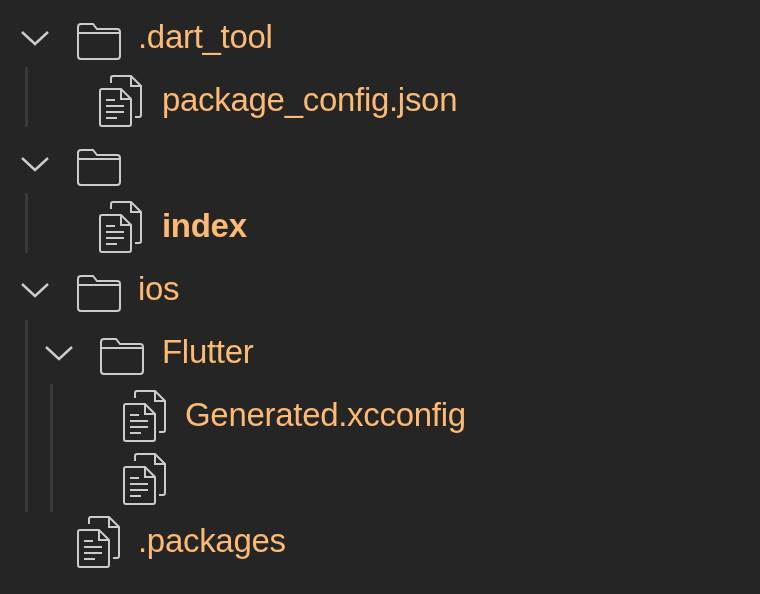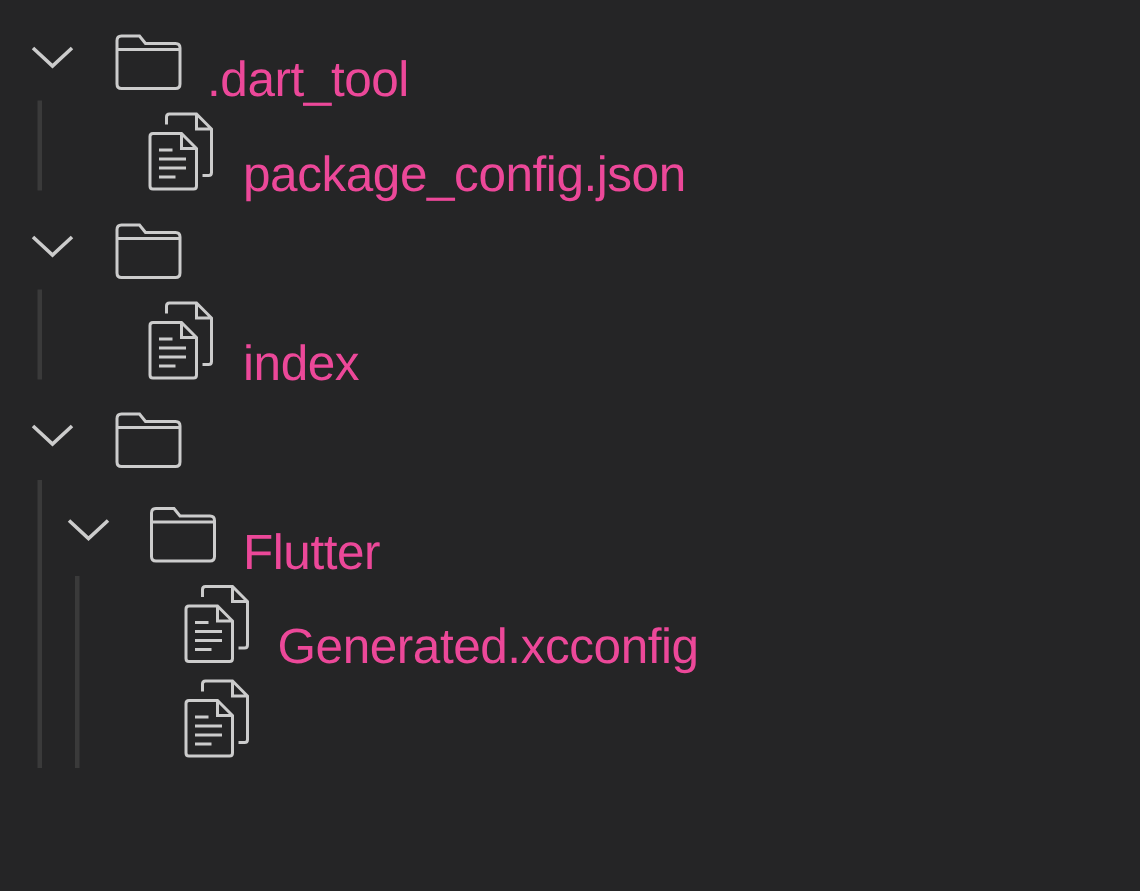--- a/index.html
+++ b/index.html
@@ -12,22 +12,22 @@
     position: relative;
   }
   .tree { position: absolute; left: 0; top: 0; width: 760px; height: 594px; }
   .row {
     position: absolute; left: 0; width: 760px; height: 63px;
     display: flex; align-items: center; cursor: pointer;
   }
   .chev { position: absolute; width: 30px; height: 20px; top: 23px; }
   .icon { position: absolute; top: 12px; width: 48px; height: 48px; }
   .label {
-    position: absolute; top: 16px; height: 63px; line-height: 63px;
-    font-size: 33px; color: #ec4899; white-space: nowrap; letter-spacing: -0.3px;
+    position: absolute; top: 0; height: 63px; line-height: 63px;
+    font-size: 33px; color: #fdba74; white-space: nowrap; letter-spacing: -0.3px;
   }
   .guide { position: absolute; width: 3px; background: #3a3a3a; }
 </style>
 </head>
 <body>
 
 <div class="tree">
 
   <div class="guide" style="left:25px; top:67px; height:60px;"></div>
   <div class="guide" style="left:25px; top:193px; height:60px;"></div>
@@ -61,30 +61,31 @@
         <path d="M3 6 Q3 3 6 3 H18 L22 8 H42 Q45 8 45 11 V35 Q45 38 42 38 H6 Q3 38 3 35 Z M3 12 H45" fill="none" stroke="#cccccc" stroke-width="2"></path>
       </svg>
   </div>
 
   <div class="row" style="top:194px;">
     <svg class="icon" style="left:97px; top:5px; height:56px;" viewBox="0 0 48 56">
         <path d="M14 10 V5 Q14 3 16 3 H34 L44 13 V42 Q44 44 42 44 H38 M34 3 V13 H44" fill="none" stroke="#cccccc" stroke-width="2"></path>
         <path d="M3 18 Q3 16 5 16 H24 L34 26 V51 Q34 53 32 53 H5 Q3 53 3 51 Z M24 16 V26 H34" fill="none" stroke="#cccccc" stroke-width="2"></path>
         <path d="M9 27 H18 M9 33 H27 M9 39 H27 M9 45 H20" stroke="#cccccc" stroke-width="2"></path>
       </svg>
-    <span class="label" style="left:162px;">index</span>
+    <span class="label" style="left:162px;font-weight:bold;">index</span>
   </div>
 
   <div class="row" style="top:257px;">
     <svg class="chev" style="left:20px;" viewBox="0 0 30 20">
         <polyline points="2,4 15,16 28,4" fill="none" stroke="#cccccc" stroke-width="2.4"></polyline>
       </svg>
     <svg class="icon" style="left:75px; top:12px;" viewBox="0 0 48 40">
         <path d="M3 6 Q3 3 6 3 H18 L22 8 H42 Q45 8 45 11 V35 Q45 38 42 38 H6 Q3 38 3 35 Z M3 12 H45" fill="none" stroke="#cccccc" stroke-width="2"></path>
       </svg>
+    <span class="label" style="left:138px;">ios</span>
   </div>
 
   <div class="row" style="top:383px;">
     <svg class="icon" style="left:121px; top:5px; height:56px;" viewBox="0 0 48 56">
         <path d="M14 10 V5 Q14 3 16 3 H34 L44 13 V42 Q44 44 42 44 H38 M34 3 V13 H44" fill="none" stroke="#cccccc" stroke-width="2"></path>
         <path d="M3 18 Q3 16 5 16 H24 L34 26 V51 Q34 53 32 53 H5 Q3 53 3 51 Z M24 16 V26 H34" fill="none" stroke="#cccccc" stroke-width="2"></path>
         <path d="M9 27 H18 M9 33 H27 M9 39 H27 M9 45 H20" stroke="#cccccc" stroke-width="2"></path>
       </svg>
     <span class="label" style="left:185px;">Generated.xcconfig</span>
   </div>
@@ -100,14 +101,22 @@
   </div>
 
   <div class="row" style="top:446px;">
     <svg class="icon" style="left:121px; top:5px; height:56px;" viewBox="0 0 48 56">
         <path d="M14 10 V5 Q14 3 16 3 H34 L44 13 V42 Q44 44 42 44 H38 M34 3 V13 H44" fill="none" stroke="#cccccc" stroke-width="2"></path>
         <path d="M3 18 Q3 16 5 16 H24 L34 26 V51 Q34 53 32 53 H5 Q3 53 3 51 Z M24 16 V26 H34" fill="none" stroke="#cccccc" stroke-width="2"></path>
         <path d="M9 27 H18 M9 33 H27 M9 39 H27 M9 45 H20" stroke="#cccccc" stroke-width="2"></path>
       </svg>
   </div>
 
+  <div class="row" style="top:509px;">
+    <svg class="icon" style="left:75px; top:5px; height:56px;" viewBox="0 0 48 56">
+        <path d="M14 10 V5 Q14 3 16 3 H34 L44 13 V42 Q44 44 42 44 H38 M34 3 V13 H44" fill="none" stroke="#cccccc" stroke-width="2"></path>
+        <path d="M3 18 Q3 16 5 16 H24 L34 26 V51 Q34 53 32 53 H5 Q3 53 3 51 Z M24 16 V26 H34" fill="none" stroke="#cccccc" stroke-width="2"></path>
+        <path d="M9 27 H18 M9 33 H27 M9 39 H27 M9 45 H20" stroke="#cccccc" stroke-width="2"></path>
+      </svg>
+    <span class="label" style="left:138px;">.packages</span>
+  </div>
 
 </div>
 
 </body></html>

